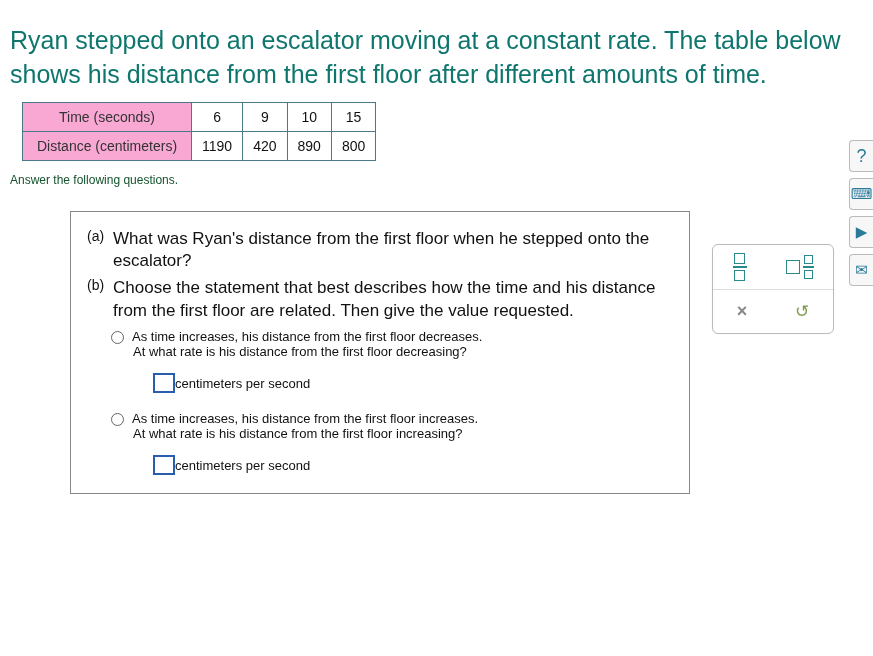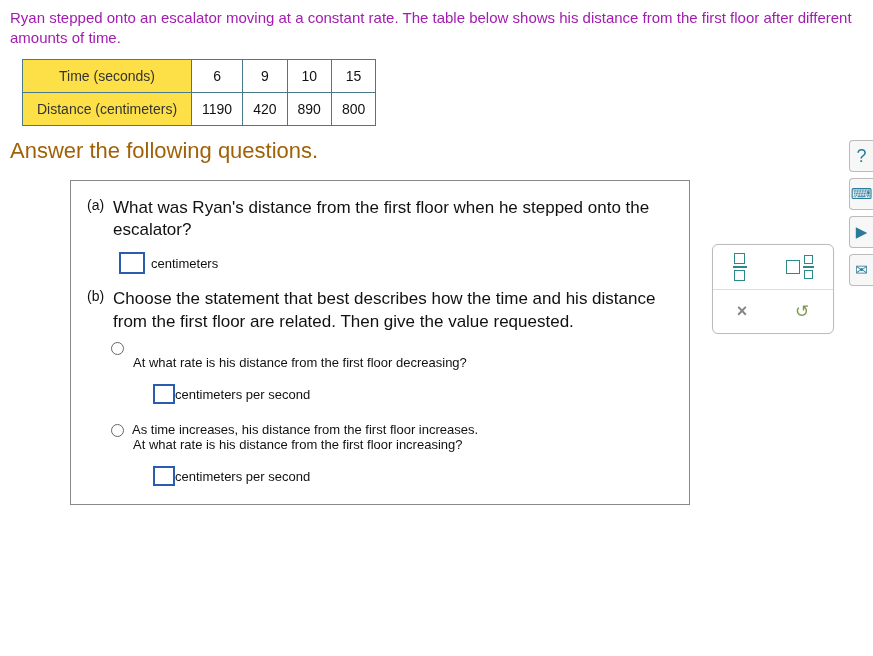--- a/index.html
+++ b/index.html
@@ -6,46 +6,47 @@
   body {
     font-family: Arial, Helvetica, sans-serif;
     margin: 0;
     padding: 8px 10px;
     background: #fff;
     color: #111;
     font-size: 14px;
     width: 873px;
   }
   .intro {
-    font-size: 15px;
+    font-size: 25px;
     line-height: 1.35;
     margin-bottom: 10px;
-    color: #a21caf;
+    color: #0f766e;
+    margin-top: 16px;
   }
   table.data {
     border-collapse: collapse;
     margin: 6px 0 12px 12px;
   }
   table.data th, table.data td {
     border: 1px solid #4a7a8a;
     padding: 6px 10px;
     text-align: center;
     font-size: 14px;
   }
   table.data th {
-    background: #fde047;
+    background: #f9a8d4;
     font-weight: normal;
     color: #333;
     text-align: center;
-    padding: 8px 14px;
+    padding: 0 14px;
   }
   .answer-heading {
-    font-size: 22px;
-    margin: 8px 0 16px 0;
-    color: #a16207;
+    font-size: 12px;
+    margin: 8px 0 24px 0;
+    color: #14532d;
   }
   .answer-box {
     border: 1px solid #888;
     margin-left: 60px;
     width: 620px;
     padding: 16px 16px 18px 16px;
   }
   .qrow { display: flex; margin-bottom: 4px; }
   .qlabel { width: 26px; flex-shrink: 0; }
   .qtext { flex: 1; font-size: 17px; line-height: 1.35; }
@@ -161,32 +162,29 @@
   </table>
 
 <div class="answer-heading">Answer the following questions.</div>
 
 <div class="answer-box">
 
   <div class="qrow">
     <div class="qlabel">(a)</div>
     <div class="qtext">What was Ryan's distance from the first floor when he stepped onto the escalator?</div>
   </div>
-  <div class="input-row">
-    <div class="num-input"></div>
-    <span class="unit">centimeters</span>
-  </div>
 
   <div class="qrow">
     <div class="qlabel">(b)</div>
     <div class="qtext">Choose the statement that best describes how the time and his distance from the first floor are related. Then give the value requested.</div>
   </div>
 
   <div class="radio-row">
     <div class="radio"></div>
+    <div>As time increases, his distance from the first floor decreases.</div>
   </div>
   <div class="sub-question">At what rate is his distance from the first floor decreasing?</div>
   <div class="sub-input">
     <div class="num-input small"></div>
     <span class="unit">centimeters per second</span>
   </div>
 
   <div class="radio-row">
     <div class="radio"></div>
     <div>As time increases, his distance from the first floor increases.</div>

